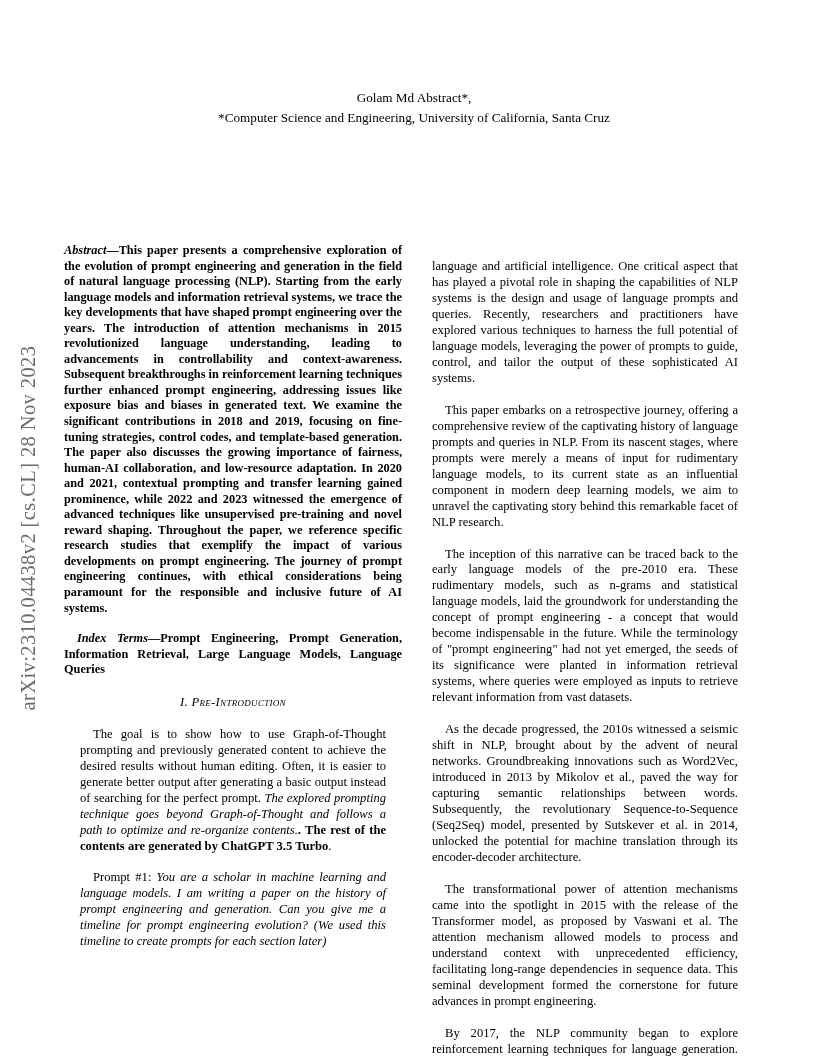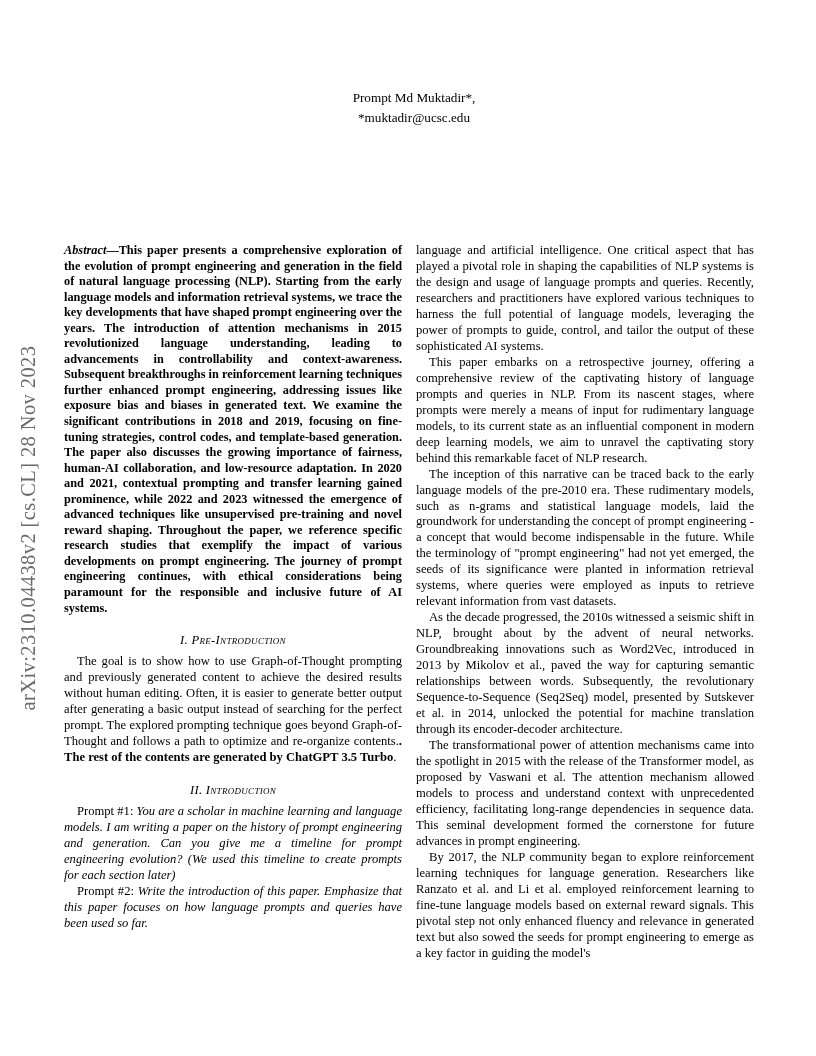--- a/index.html
+++ b/index.html
@@ -70,21 +70,21 @@
     font-size: 12.6px;
     line-height: 1.268;
     text-align: justify;
     -webkit-hyphens: auto;
     hyphens: auto;
   }
   .col-left  { left: 64px; }
   .col-right { left: 416px; }
 
   p {
-    margin: 0;
+    margin: 16px;
     text-indent: 13px;
   }
   p.noindent { text-indent: 0; }
 
   .abstract {
     font-weight: bold;
     text-align: justify;
     line-height: 1.265;
     font-size: 12.3px;
   }
@@ -101,57 +101,58 @@
   .section-head {
     text-align: center;
     font-variant: small-caps;
     font-size: 12.6px;
     margin: 17px 0 5px 0;
     text-indent: 0;
     letter-spacing: 0.3px;
     font-style: italic;
   }
 
-  .em-i { }
+  .em-i { font-style: italic; }
   .em-b { font-weight: bold; }
   .prompt-label { font-weight: normal; }
   .prompt-body { font-style: italic; }
 </style>
 </head>
 <body>
 
 <div class="page">
 
   <div class="arxiv-stamp">
     <span class="txt">arXiv:2310.04438v2  [cs.CL]  28 Nov 2023</span>
   </div>
 
   <div class="header">
     <div class="authors">
-      <span class="author-name">Prompt Md Muktadir*,</span>
-      <span class="author-email">*muktadir@ucsc.edu</span>
+      <span class="author-name">Golam Md Abstract*,</span>
+      <span class="author-affil">*Computer Science and Engineering, University of California, Santa Cruz</span>
     </div>
   </div>
 
   <div class="col col-left">
 
     <div class="abstract">
       <span class="lead">Abstract</span><span>—</span><span>This paper presents a comprehensive exploration of the evolution of prompt engineering and generation in the field of natural language processing (NLP). Starting from the early language models and information retrieval systems, we trace the key developments that have shaped prompt engineering over the years. The introduction of attention mechanisms in 2015 revolutionized language understanding, leading to advancements in controllability and context-awareness. Subsequent breakthroughs in reinforcement learning techniques further enhanced prompt engineering, addressing issues like exposure bias and biases in generated text. We examine the significant contributions in 2018 and 2019, focusing on fine-tuning strategies, control codes, and template-based generation. The paper also discusses the growing importance of fairness, human-AI collaboration, and low-resource adaptation. In 2020 and 2021, contextual prompting and transfer learning gained prominence, while 2022 and 2023 witnessed the emergence of advanced techniques like unsupervised pre-training and novel reward shaping. Throughout the paper, we reference specific research studies that exemplify the impact of various developments on prompt engineering. The journey of prompt engineering continues, with ethical considerations being paramount for the responsible and inclusive future of AI systems.</span>
     </div>
 
+    <div class="indexterms">
+      <span class="lead">Index Terms</span><span>—</span><span>Prompt Engineering, Prompt Generation, Information Retrieval, Large Language Models, Language Queries</span>
+    </div>
 
     <div class="section-head">I.  Pre-Introduction</div>
 
     <p><span>The goal is to show how to use Graph-of-Thought prompting and previously generated content to achieve the desired results without human editing. Often, it is easier to generate better output after generating a basic output instead of searching for the perfect prompt. </span><span class="em-i">The explored prompting technique goes beyond Graph-of-Thought and follows a path to optimize and re-organize contents.</span><span class="em-b">. The rest of the contents are generated by ChatGPT 3.5 Turbo</span><span>.</span></p>
 
-    <div class="section-head">II.  Introduction</div>
 
     <p><span class="prompt-label">Prompt #1:</span><span class="prompt-body"> You are a scholar in machine learning and language models. I am writing a paper on the history of prompt engineering and generation. Can you give me a timeline for prompt engineering evolution? (We used this timeline to create prompts for each section later)</span></p>
 
-    <p><span class="prompt-label">Prompt #2:</span><span class="prompt-body"> Write the introduction of this paper. Emphasize that this paper focuses on how language prompts and queries have been used so far.</span></p>
 
   </div>
 
   <div class="col col-right">
     <p class="noindent">language and artificial intelligence. One critical aspect that has played a pivotal role in shaping the capabilities of NLP systems is the design and usage of language prompts and queries. Recently, researchers and practitioners have explored various techniques to harness the full potential of language models, leveraging the power of prompts to guide, control, and tailor the output of these sophisticated AI systems.</p>
     <p>This paper embarks on a retrospective journey, offering a comprehensive review of the captivating history of language prompts and queries in NLP. From its nascent stages, where prompts were merely a means of input for rudimentary language models, to its current state as an influential component in modern deep learning models, we aim to unravel the captivating story behind this remarkable facet of NLP research.</p>
     <p>The inception of this narrative can be traced back to the early language models of the pre-2010 era. These rudimentary models, such as n-grams and statistical language models, laid the groundwork for understanding the concept of prompt engineering - a concept that would become indispensable in the future. While the terminology of "prompt engineering" had not yet emerged, the seeds of its significance were planted in information retrieval systems, where queries were employed as inputs to retrieve relevant information from vast datasets.</p>
     <p>As the decade progressed, the 2010s witnessed a seismic shift in NLP, brought about by the advent of neural networks. Groundbreaking innovations such as Word2Vec, introduced in 2013 by Mikolov et al., paved the way for capturing semantic relationships between words. Subsequently, the revolutionary Sequence-to-Sequence (Seq2Seq) model, presented by Sutskever et al. in 2014, unlocked the potential for machine translation through its encoder-decoder architecture.</p>
     <p>The transformational power of attention mechanisms came into the spotlight in 2015 with the release of the Transformer model, as proposed by Vaswani et al. The attention mechanism allowed models to process and understand context with unprecedented efficiency, facilitating long-range dependencies in sequence data. This seminal development formed the cornerstone for future advances in prompt engineering.</p>
     <p>By 2017, the NLP community began to explore reinforcement learning techniques for language generation. Researchers like Ranzato et al. and Li et al. employed reinforcement learning to fine-tune language models based on external reward signals. This pivotal step not only enhanced fluency and relevance in generated text but also sowed the seeds for prompt engineering to emerge as a key factor in guiding the model's</p>

